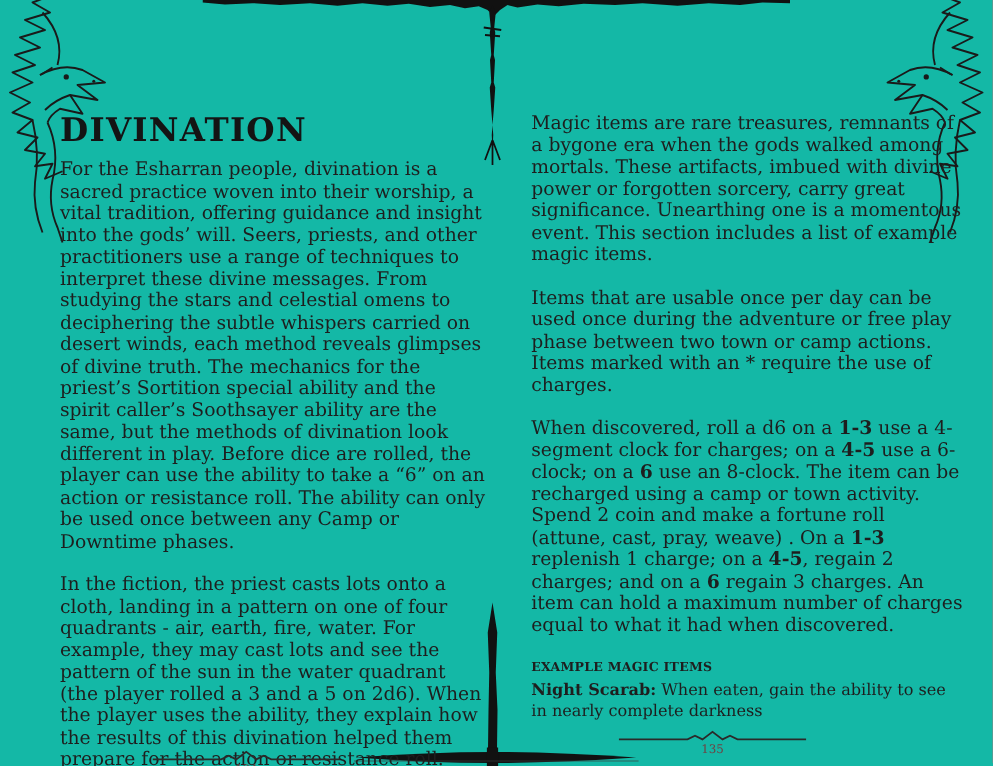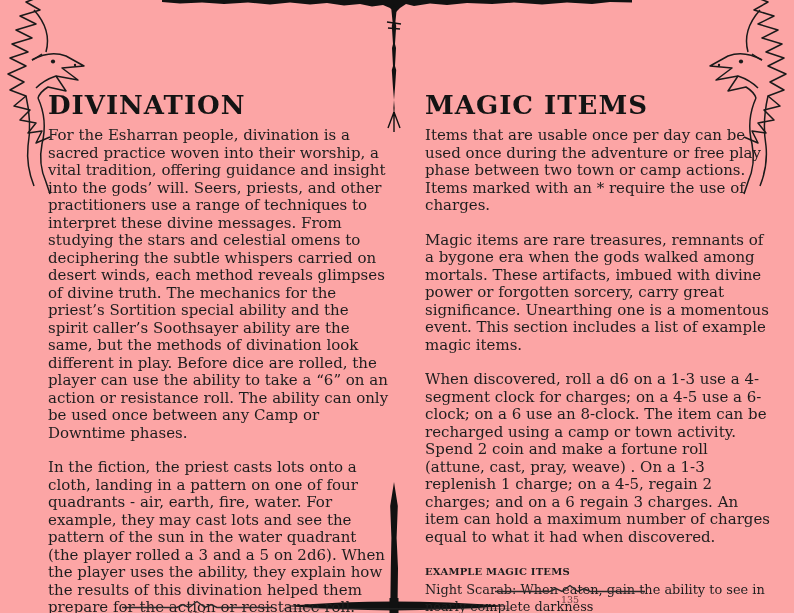--- a/index.html
+++ b/index.html
@@ -1,30 +1,30 @@
 <!DOCTYPE html>
 <html><head>
 <meta charset="utf-8">
 <style>
   html,body{margin:0;padding:0;background:#888;}
   #spread{
-    position:relative;width:794px;height:613px;background:#fca5a5;
+    position:relative;width:794px;height:613px;background:#14b8a6;
     overflow:hidden;font-family:"DejaVu Serif","Liberation Serif",serif;
     color:#1e1e1e;margin:0 auto;
   }
   .page-col{position:absolute;top:90px;}
   #left-col{left:48px;width:342px;}
   #right-col{left:425px;width:347px;}
   h1.ptitle{
     margin:0 0 7px 0;font-size:26px;line-height:30px;font-weight:700;
     color:#141414;letter-spacing:1px;font-family:"DejaVu Serif","Liberation Serif",serif;
   }
   p.body{margin:0 0 17px 0;font-size:15px;line-height:17.5px;text-align:left;}
   p.body:last-child{margin-bottom:0;}
-  .b{font-weight:400;}
+  .b{font-weight:700;}
   h2.subhead{margin:17px 0 0 0;font-size:10px;line-height:17.5px;font-weight:700;letter-spacing:.2px;}
   .item{margin:0 0 17px 0;font-size:12.9px;line-height:17.5px;}
   .item:first-of-type{margin-top:0;}
   svg{display:block;}
   .deco{position:absolute;pointer-events:none;}
   .pagenum-group{position:absolute;width:150px;text-align:center;}
   .pagenum{font-size:9.5px;line-height:10px;color:#6f4242;margin-top:1px;
     font-family:"DejaVu Serif","Liberation Serif",serif;}
 </style>
 </head>
@@ -78,23 +78,22 @@
   </svg>
 
   <div class="page-col" id="left-col">
     <h1 class="ptitle">DIVINATION</h1>
     <p class="body"><span>For the Esharran people, divination is a sacred practice woven into their worship, a vital tradition, offering guidance and insight into the gods’ will. Seers, priests, and other practitioners use a range of techniques to interpret these divine messages. From studying the stars and celestial omens to deciphering the subtle whispers carried on desert winds, each method reveals glimpses of divine truth. The mechanics for the priest’s Sortition special ability and the spirit caller’s Soothsayer ability are the same, but the methods of divination look different in play. Before dice are rolled, the player can use the ability to take a “6” on an action or resistance roll. The ability can only be used once between any Camp or Downtime phases.</span></p>
     <p class="body"><span>In the fiction, the priest casts lots onto a cloth, landing in a pattern on one of four quadrants - air, earth, fire, water. For example, they may cast lots and see the pattern of the sun in the water quadrant (the player rolled a 3 and a 5 on 2d6). When the player uses the ability, they explain how the results of this divination helped them prepare for the action or resistance roll.</span></p>
     <p class="body"><span>Instead of casting lots, the spirit caller looks for omens. The player rolls on their divination table and explains how the result helps them prepare for the action or resistance roll.</span></p>
   </div>
 
   <div class="page-col" id="right-col">
-    <h1 class="ptitle">MAGIC ITEMS</h1>
+    <p class="body"><span>Magic items are rare treasures, remnants of a bygone era when the gods walked among mortals. These artifacts, imbued with divine power or forgotten sorcery, carry great significance. Unearthing one is a momentous event. This section includes a list of example magic items.</span></p>
     <p class="body"><span>Items that are usable once per day can be used once during the adventure or free play phase between two town or camp actions. Items marked with an * require the use of charges.</span></p>
-    <p class="body"><span>Magic items are rare treasures, remnants of a bygone era when the gods walked among mortals. These artifacts, imbued with divine power or forgotten sorcery, carry great significance. Unearthing one is a momentous event. This section includes a list of example magic items.</span></p>
     <p class="body" style="margin-bottom:0;"><span>When discovered, roll a d6 on a </span><span class="b">1-3</span><span> use a 4-segment clock for charges; on a </span><span class="b">4-5</span><span> use a 6-clock; on a </span><span class="b">6</span><span> use an 8-clock. The item can be recharged using a camp or town activity. Spend 2 coin and make a fortune roll (attune, cast, pray, weave) . On a </span><span class="b">1-3</span><span> replenish 1 charge; on a </span><span class="b">4-5</span><span>, regain 2 charges; and on a </span><span class="b">6</span><span> regain 3 charges. An item can hold a maximum number of charges equal to what it had when discovered.</span></p>
     <h2 class="subhead">EXAMPLE MAGIC ITEMS</h2>
     <p class="item"><span class="b">Night Scarab:</span><span> When eaten, gain the ability to see in nearly complete darkness</span></p>
 
   </div>
 
   <div class="pagenum-group" style="left:122px;top:600px;">
     <svg width="150" height="10" viewBox="0 0 150 10" style="margin:0 auto;">
       <path stroke="#2a2a2a" stroke-width="1.4" fill="none" d="M0 7.5 L55 7.5 L61 4.5 L67 7.5 L75 1.5 L83 7.5 L89 4.5 L95 7.5 L150 7.5"></path>
     </svg>

